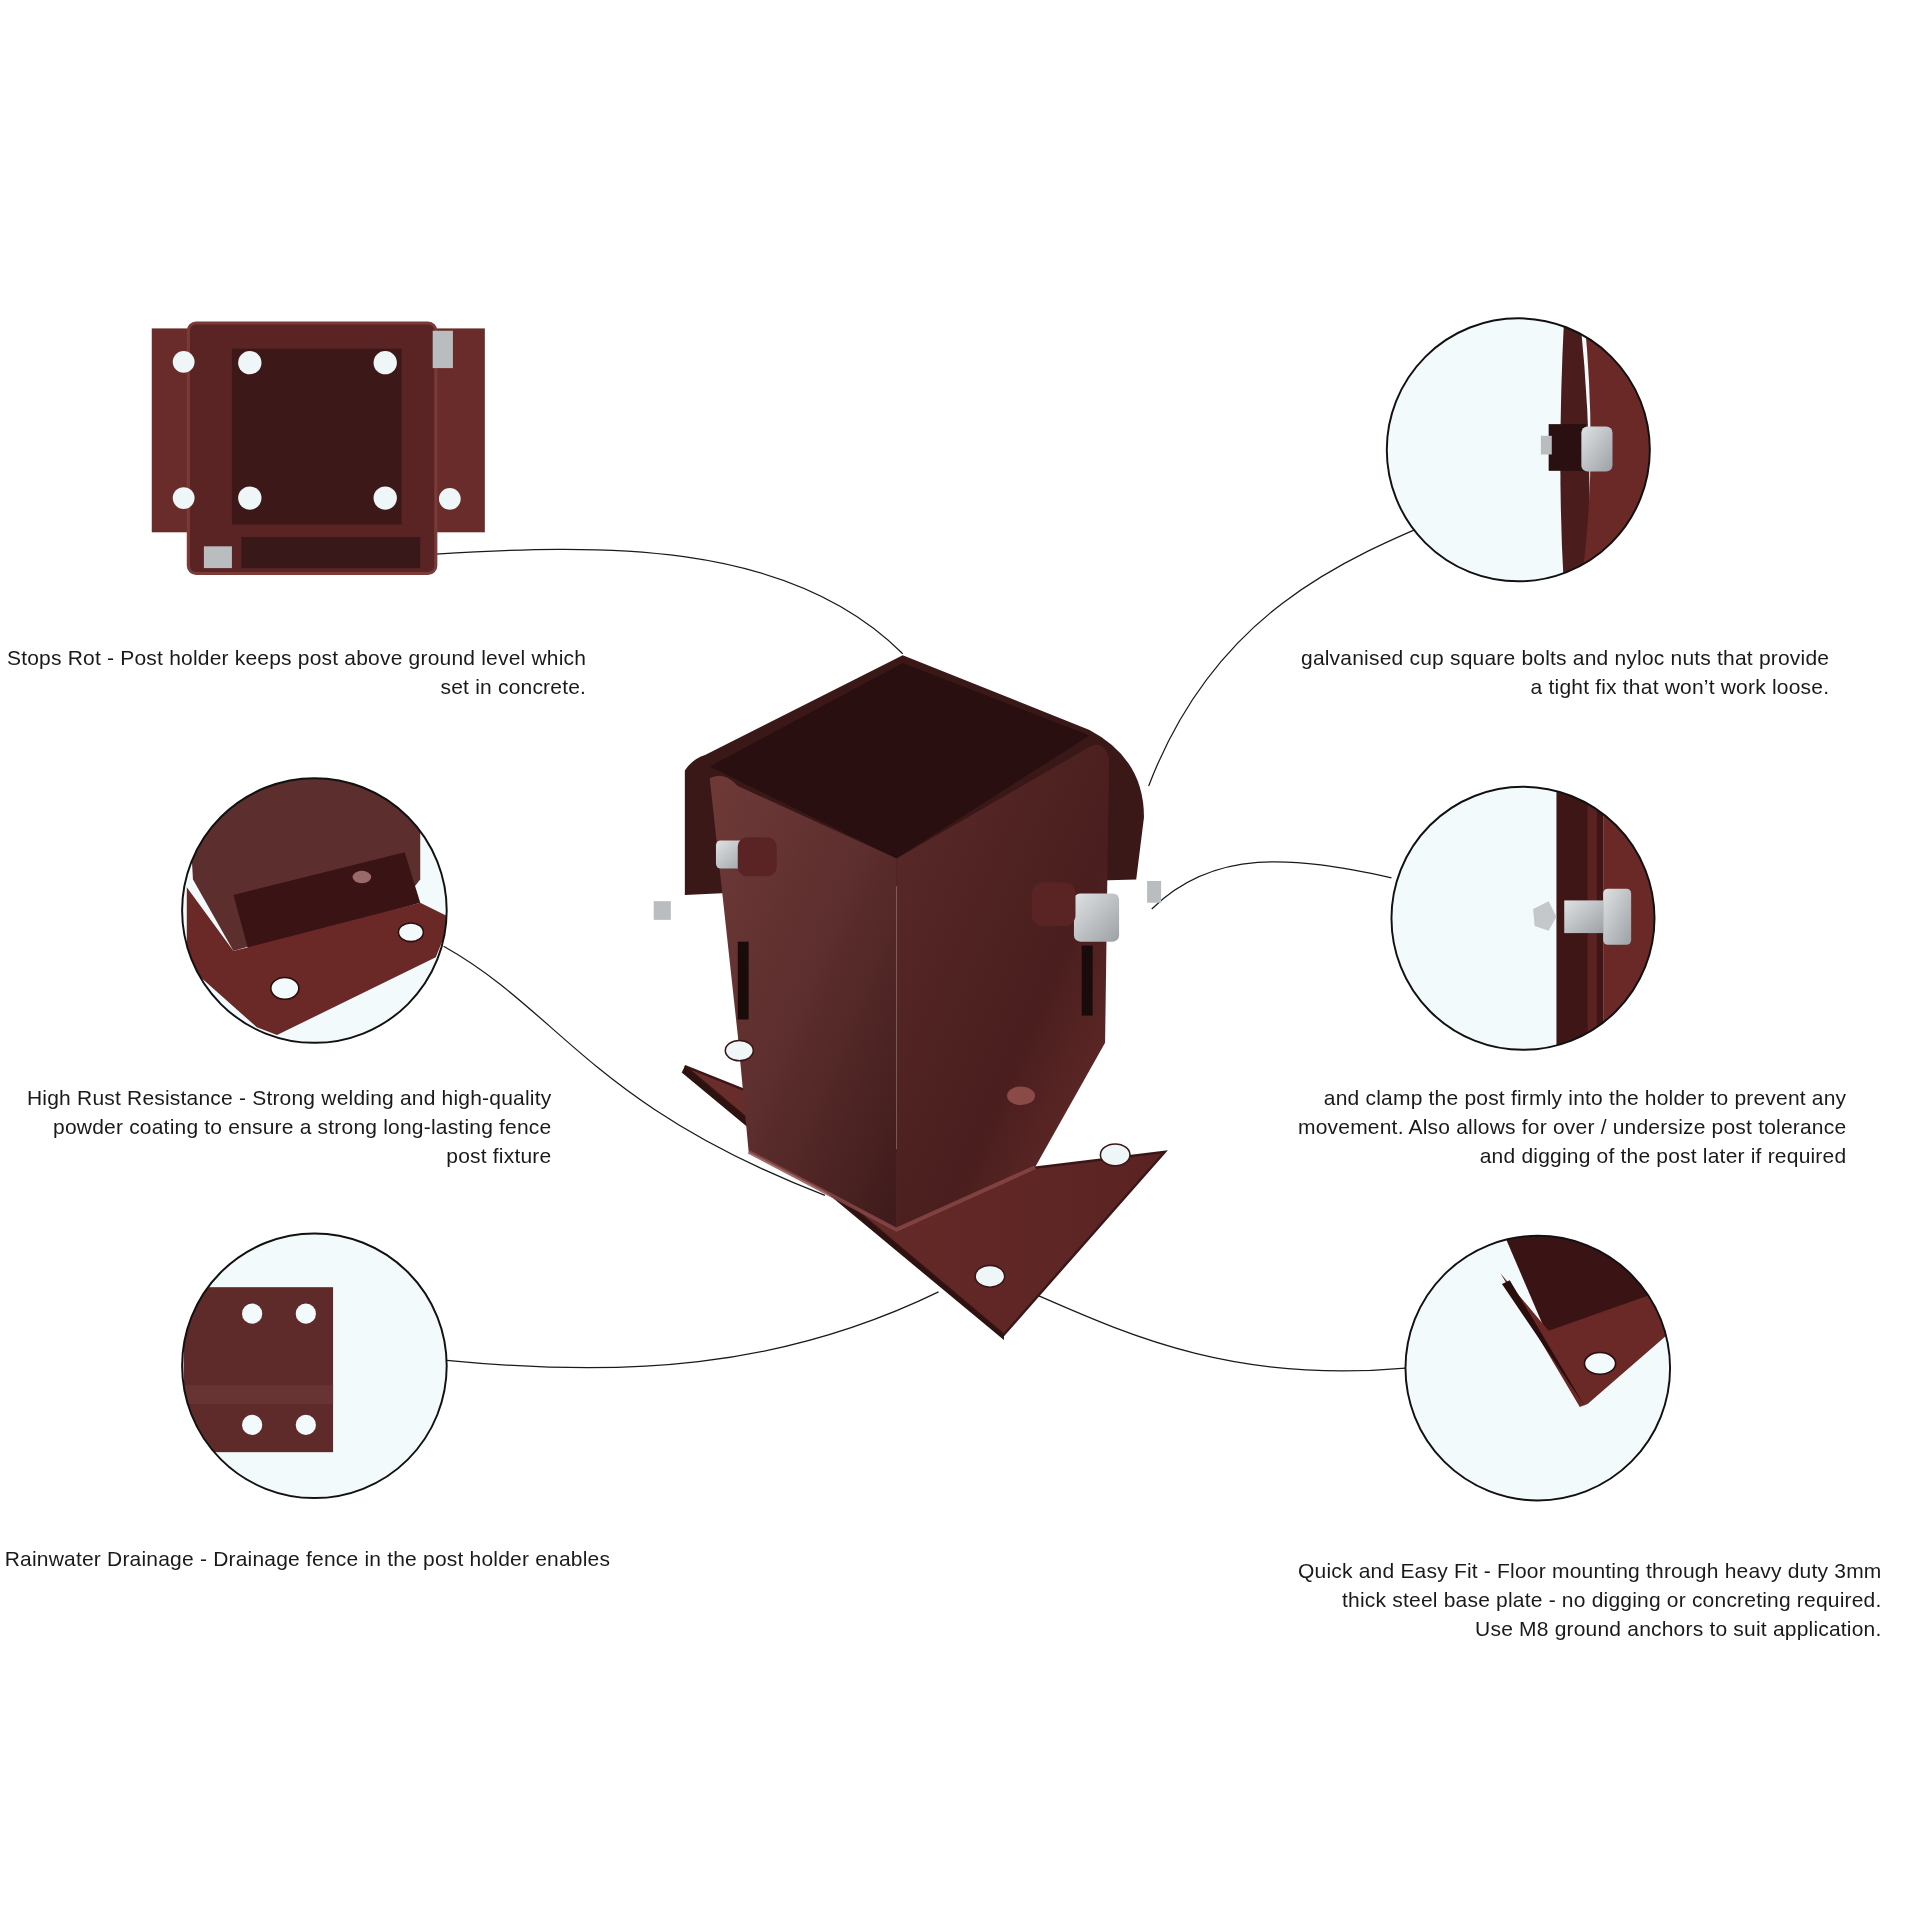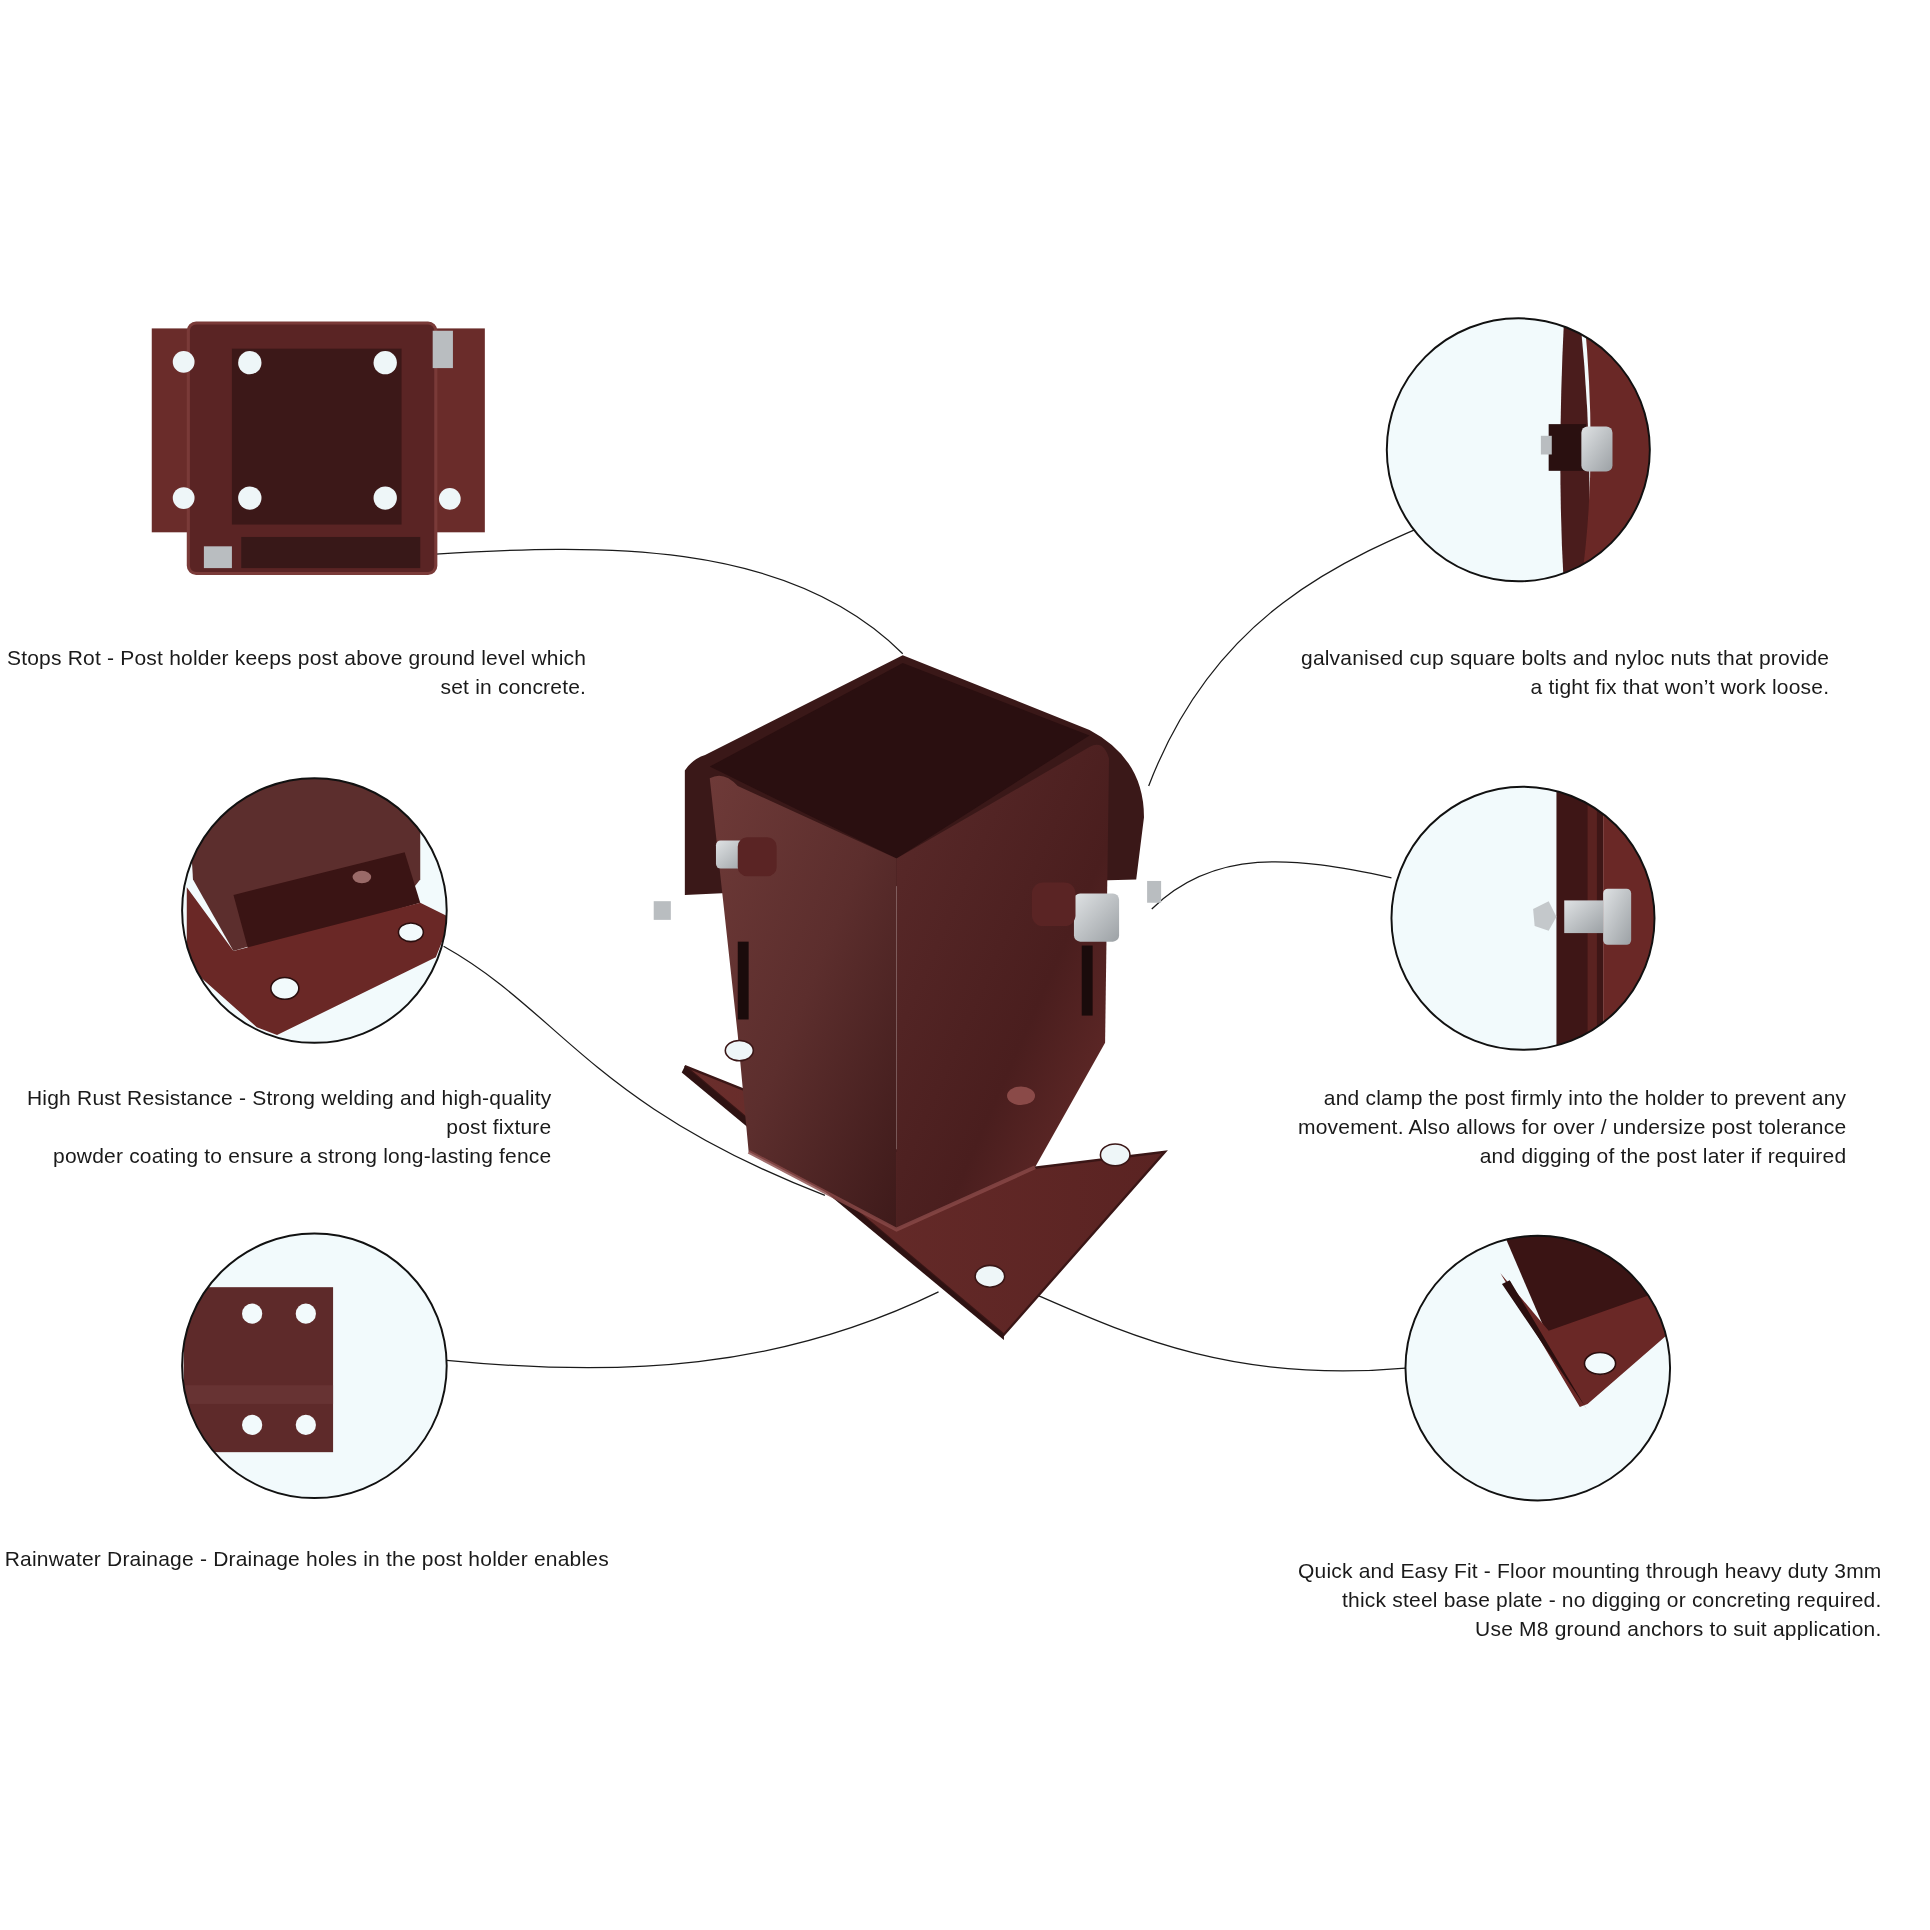--- a/index.html
+++ b/index.html
@@ -185,26 +185,26 @@
     </g>
   </svg>
 
   <div class="callout-text" style="left:7px; top:643px;">
     <span>Stops Rot - Post holder keeps post above ground level which</span>
     <span>set in concrete.</span>
   </div>
 
   <div class="callout-text" style="left:5px; top:1083px;margin-left:22px;">
     <span>High Rust Resistance - Strong welding and high-quality</span>
+    <span>powder coating to ensure a strong long-lasting fence</span>
     <span>post fixture</span>
-    <span>powder coating to ensure a strong long-lasting fence</span>
   </div>
 
   <div class="callout-text" style="left:4.7px; top:1544px;">
-    <span>Rainwater Drainage - Drainage holes in the post holder enables</span>
+    <span>Rainwater Drainage - Drainage fence in the post holder enables</span>
   </div>
 
   <div class="callout-text" style="left:1301px; top:643px;">
     <span>galvanised cup square bolts and nyloc nuts that provide</span>
     <span>a tight fix that won’t work loose.</span>
   </div>
 
   <div class="callout-text" style="left:1298px; top:1083px;">
     <span>and clamp the post firmly into the holder to prevent any</span>
     <span>movement.  Also allows for over / undersize post tolerance</span>

